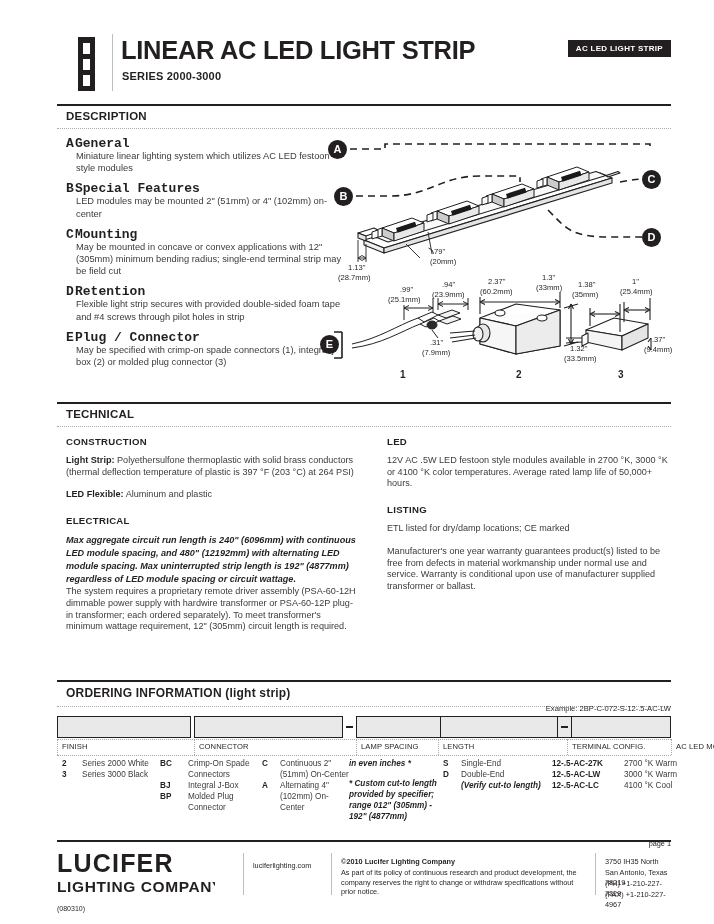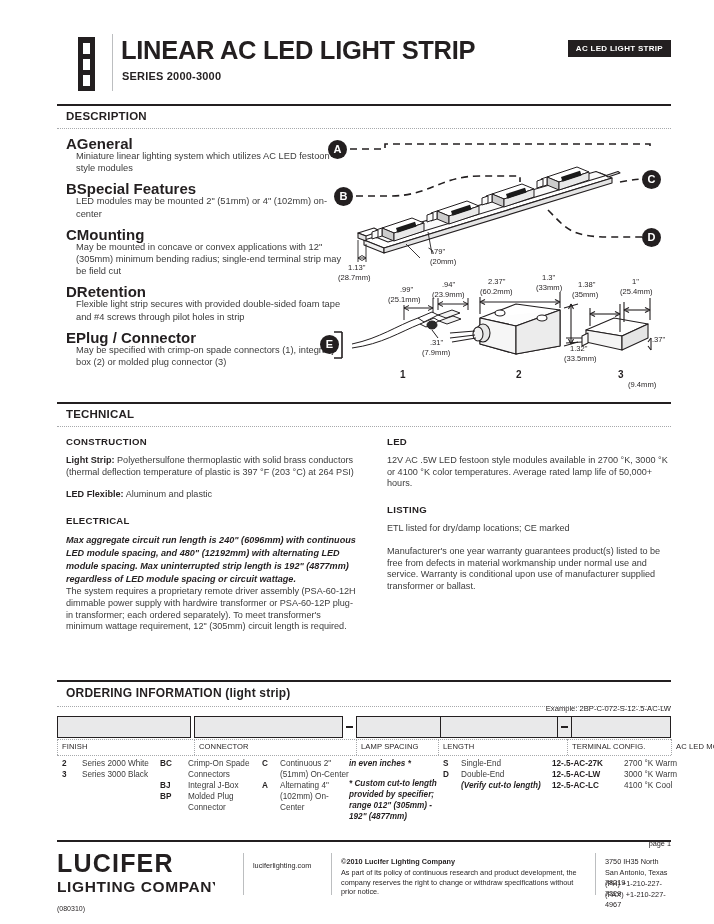--- a/index.html
+++ b/index.html
@@ -57,22 +57,23 @@
   }
   .sec-title {
     position: absolute; font-size: 11.5px; font-weight: bold;
     letter-spacing: 0.2px; white-space: nowrap;
   }
 
   
   .desc { position: absolute; left: 66px; top: 138px; width: 276px; }
   .desc-item { margin-bottom: 9px; }
   .desc-head {
-    font-size: 15px; font-weight: bold; line-height: 12px;
+    font-size: 13px; font-weight: bold; line-height: 12px;
     white-space: nowrap;
+    font-family: Liberation Mono, monospace;
   }
   .desc-head .ltr { display: inline-block; min-width: 9px; }
   .desc-body {
     font-size: 9.3px; line-height: 12.2px; color: #3b3b3b;
     padding-left: 10px;
   }
 
   
   .diagram { position: absolute; left: 320px; top: 132px; width: 352px; height: 262px; }
   .cal {
@@ -360,21 +361,21 @@
     <div class="dim" style="left:250px;top:212px;">1.32"</div>
     <div class="dim" style="left:244px;top:222px;">(33.5mm)</div>
     <div class="num-lbl" style="left:196px;top:237px;">2</div>
 
     
     <div class="dim" style="left:258px;top:148px;">1.38"</div>
     <div class="dim" style="left:252px;top:158px;">(35mm)</div>
     <div class="dim" style="left:312px;top:145px;">1"</div>
     <div class="dim" style="left:300px;top:155px;">(25.4mm)</div>
     <div class="dim" style="left:332px;top:203px;">.37"</div>
-    <div class="dim" style="left:308px;top:213px;margin-top:35px;">(9.4mm)</div>
+    <div class="dim" style="left:324px;top:213px;">(9.4mm)</div>
     <div class="num-lbl" style="left:298px;top:237px;">3</div>
   </div>
 
   <div class="rule-solid" style="left:57px; top:402px; width:614px;"></div>
   <div class="sec-title" style="left:66px; top:408px;">TECHNICAL</div>
   <div class="rule-dotted" style="left:57px; top:426px; width:614px;"></div>
 
   <div class="tech-col" style="left:66px; top:436px; width:290px;">
     <div class="tech-sub">CONSTRUCTION</div>
     <div class="tech-p"><b>Light Strip:</b><span> Polyethersulfone thermoplastic with solid brass conductors (thermal deflection temperature of plastic is 397 °F (203 °C) at 264 PSI)</span></div>

